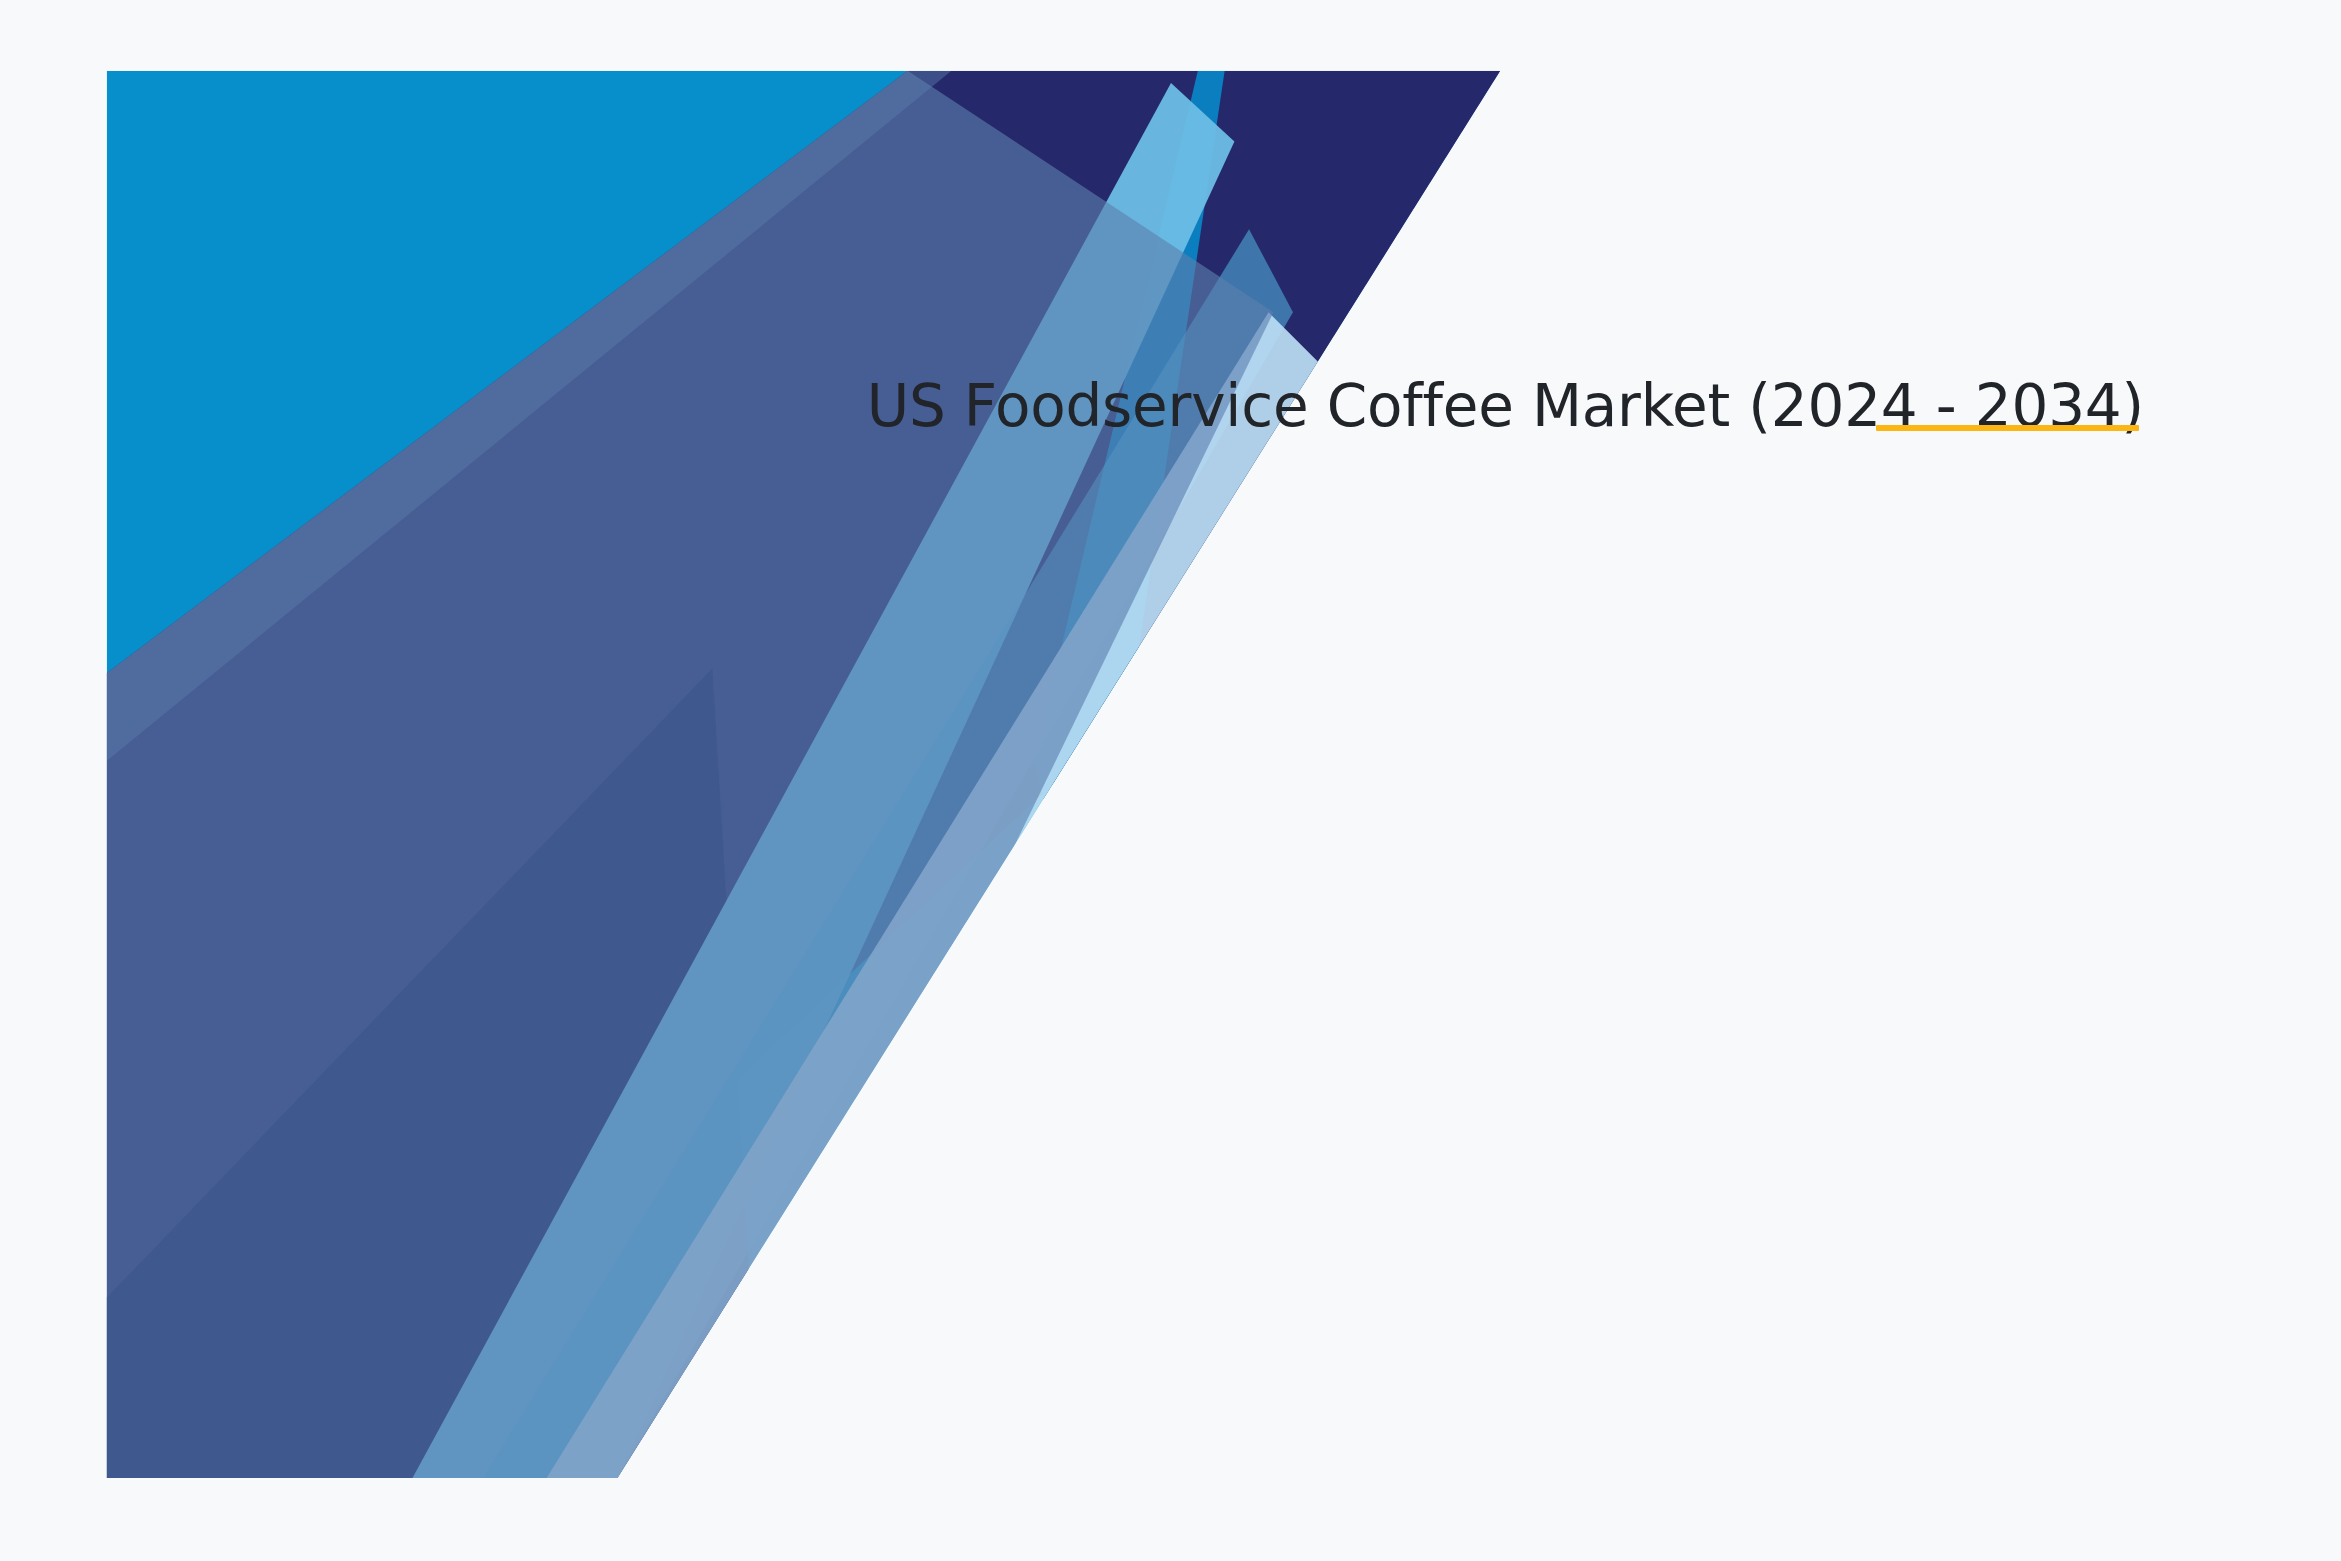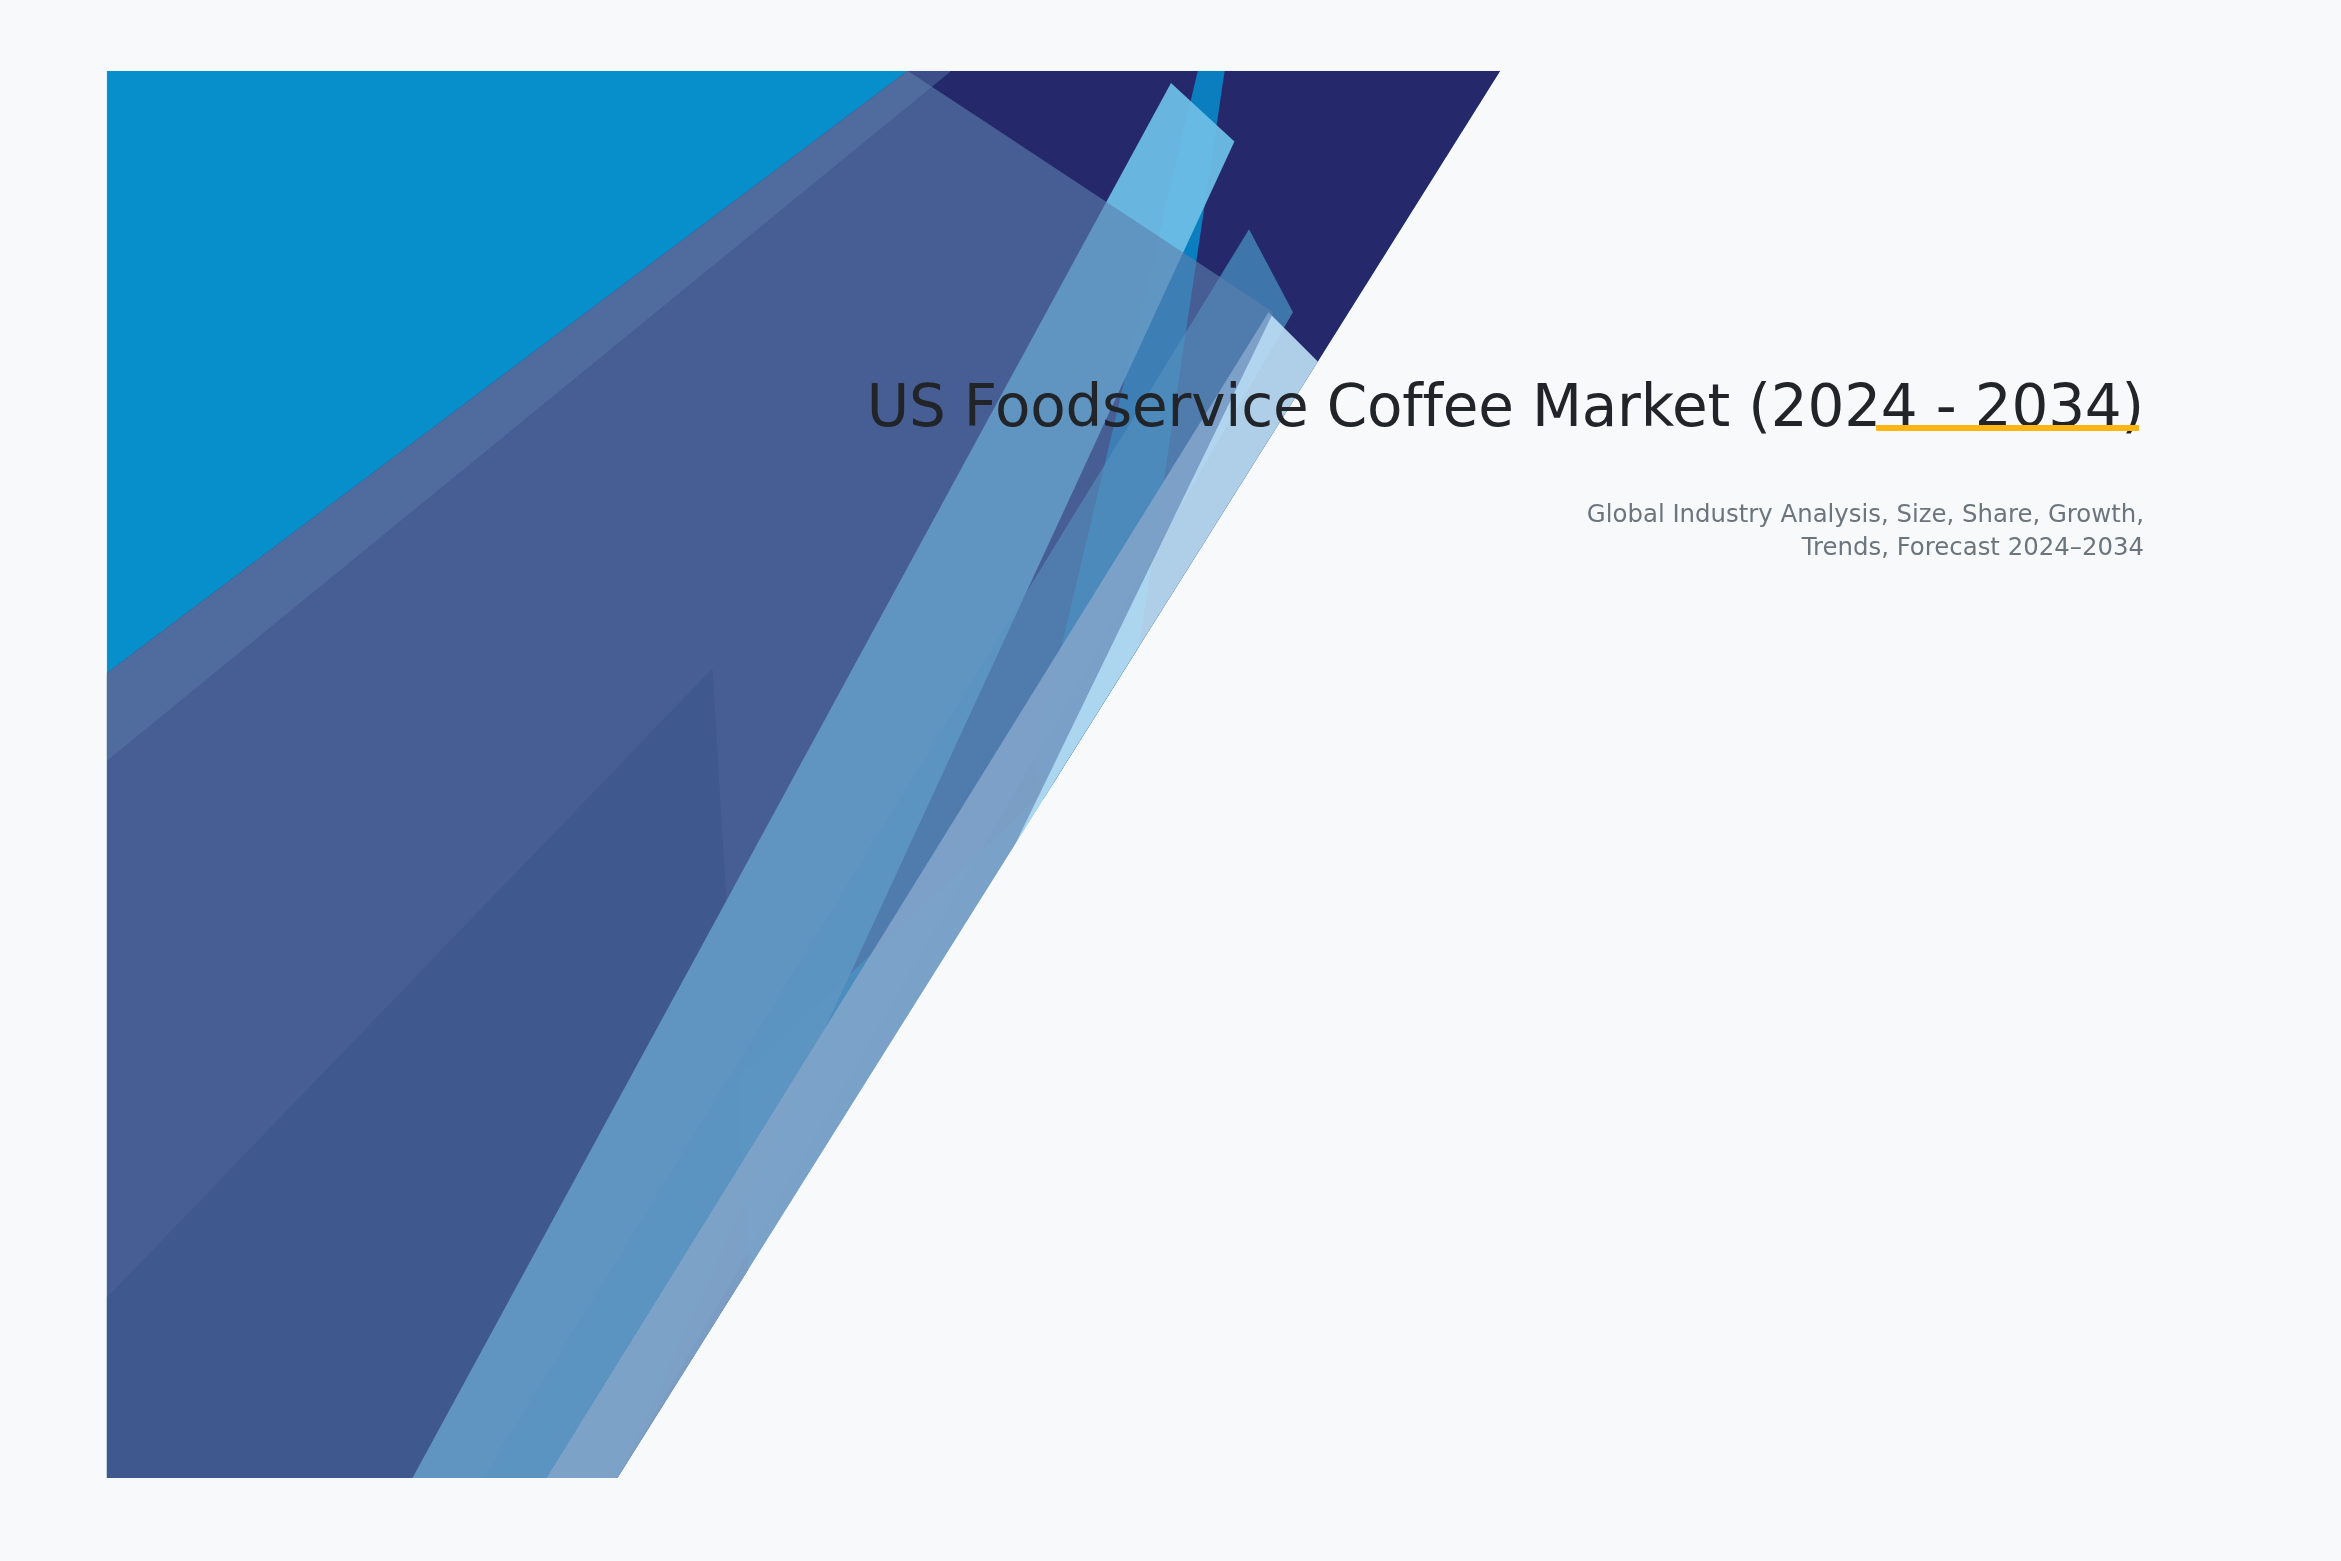--- a/index.html
+++ b/index.html
@@ -120,18 +120,17 @@
     </svg>
   </div>
 
   <div class="text-block">
 
     <div class="title-wrap">
       <h1 class="page-title">US Foodservice Coffee Market (2024 - 2034)</h1>
       <span class="title-accent"></span>
     </div>
 
-    <p class="page-subtitle">Global Industry Analysis, Size, Share, Growth, Trends, Forecast 2024–2034</p>
 
   </div>
 
 </div>
 
 
 </body></html>

